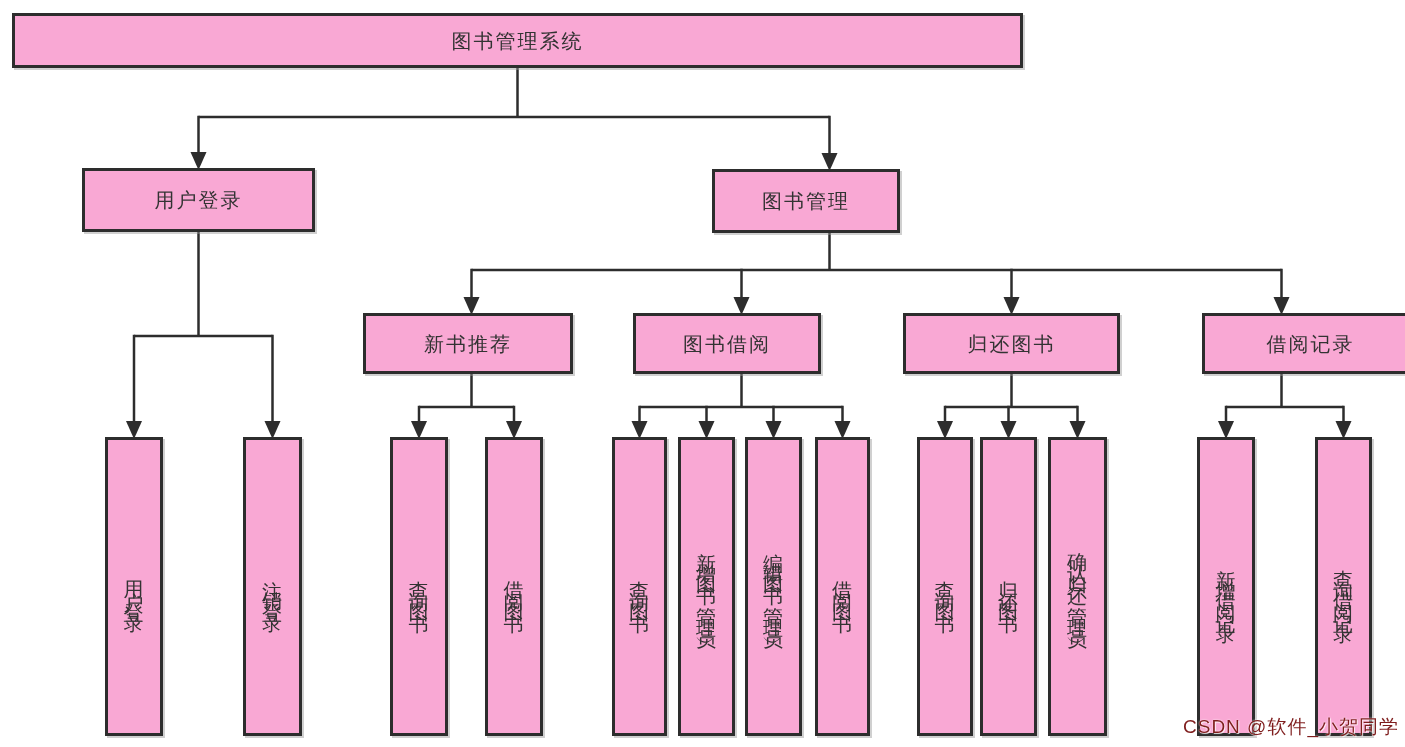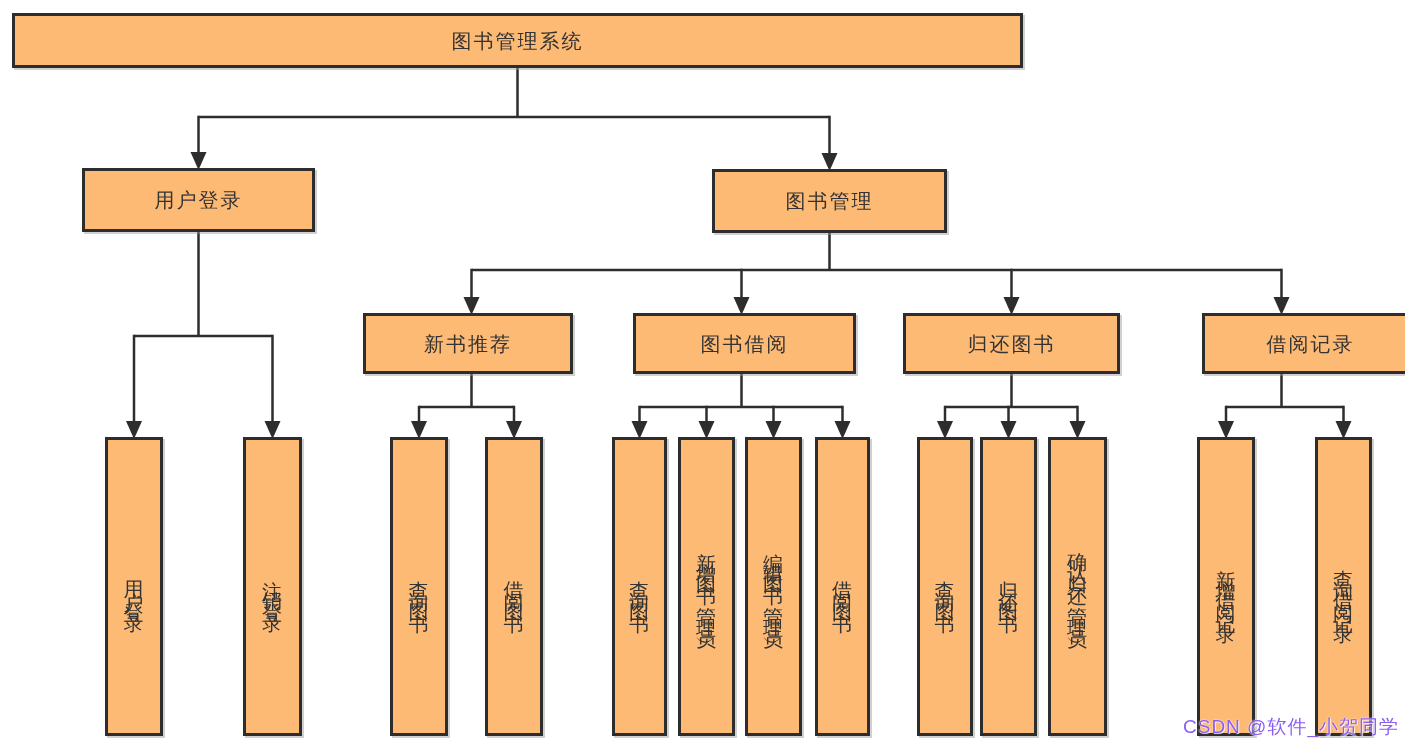--- a/index.html
+++ b/index.html
@@ -17,21 +17,21 @@
   }
   #edges {
     position: absolute;
     left: 0;
     top: 0;
     z-index: 1;
   }
   .node {
     position: absolute;
     z-index: 2;
-    background: #fdba74;
+    background: #f9a8d4;
     border: 3px solid #2d2d2d;
     box-sizing: border-box;
     display: flex;
     align-items: center;
     justify-content: center;
     color: #333333;
     box-shadow: 2px 2px 0 rgba(150,150,150,0.45);
   }
   .node .lbl {
     font-size: 20px;
@@ -44,21 +44,21 @@
     text-orientation: mixed;
     letter-spacing: 11px;
     line-height: 1;
   }
   #watermark {
     position: absolute;
     z-index: 3;
     left: 1183px;
     top: 714px;
     font-size: 19px;
-    color: #8b5cf6;
+    color: #7f1d1d;
     letter-spacing: 1px;
     white-space: nowrap;
     text-shadow: 0 0 2px #ffffff, 1px 1px 0 rgba(255,255,255,0.7);
   }
 </style>
 </head>
 <body>
 
 <div id="canvas">
   <svg id="edges" width="1405" height="747" viewBox="0 0 1405 747">
@@ -115,33 +115,33 @@
       <line x1="1343.5" y1="405.75" x2="1343.5" y2="423" stroke="#2d2d2d" stroke-width="2.5"></line>
       <polygon points="1335.5,421 1351.5,421 1343.5,439" fill="#2d2d2d"></polygon>
     </svg>
   <div id="watermark">CSDN @软件_小贺同学</div>
 <div class="node" style="left: 12px; top: 13px; width: 1011px; height: 55px;">
       <span class="lbl">图书管理系统</span>
     </div>
     <div class="node" style="left: 82px; top: 168px; width: 233px; height: 64px;">
       <span class="lbl">用户登录</span>
     </div>
-    <div class="node" style="left: 712px; top: 169px; width: 235px; height: 64px; justify-content: center;">
+    <div class="node" style="left: 712px; top: 169px; width: 188px; height: 64px; justify-content: center;">
       <span class="lbl">图书管理</span>
     </div>
     <div class="node vertical" style="left: 105px; top: 437px; width: 58px; height: 299px;">
       <span class="lbl">用户登录</span>
     </div>
     <div class="node vertical" style="left: 243px; top: 437px; width: 59px; height: 299px;">
       <span class="lbl">注销登录</span>
     </div>
     <div class="node" style="left: 363px; top: 313px; width: 210px; height: 61px;">
       <span class="lbl">新书推荐</span>
     </div>
-    <div class="node" style="left: 633px; top: 313px; width: 223px; height: 61px;">
+    <div class="node" style="left: 633px; top: 313px; width: 188px; height: 61px;">
       <span class="lbl">图书借阅</span>
     </div>
     <div class="node" style="left: 903px; top: 313px; width: 217px; height: 61px;">
       <span class="lbl">归还图书</span>
     </div>
     <div class="node" style="left: 1202px; top: 313px; width: 217px; height: 61px;">
       <span class="lbl">借阅记录</span>
     </div>
     <div class="node vertical" style="left: 390px; top: 437px; width: 58px; height: 299px;">
       <span class="lbl">查询图书</span>

